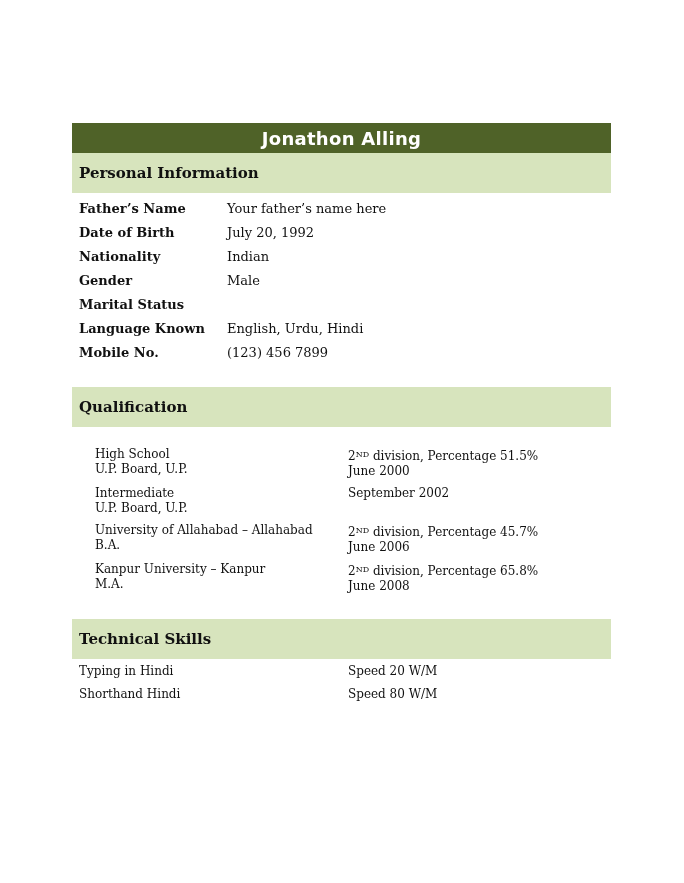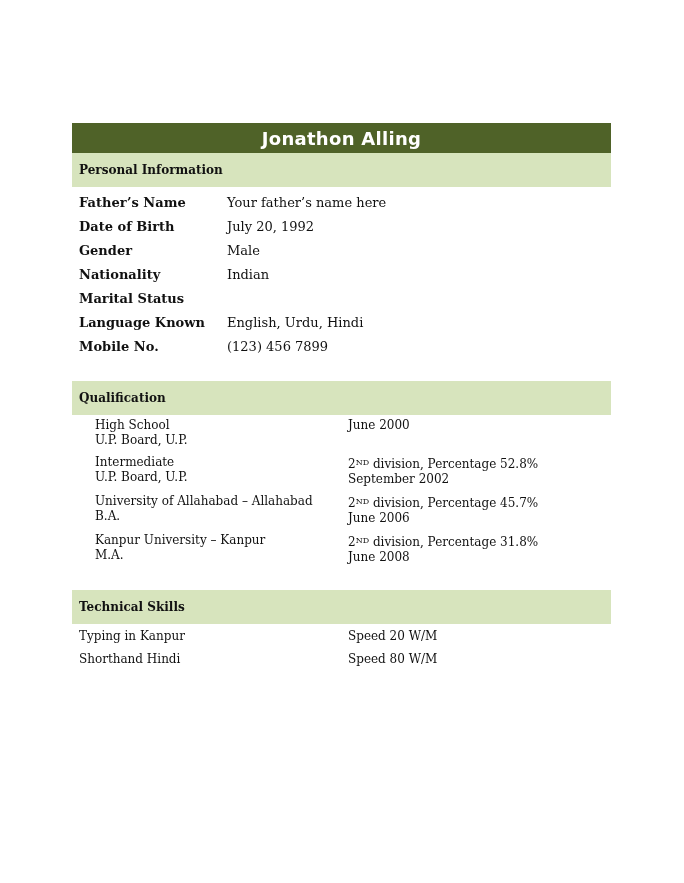--- a/index.html
+++ b/index.html
@@ -1,24 +1,24 @@
 <!DOCTYPE html>
 <html><head>
 <meta charset="utf-8">
 <style>
   html, body { margin: 0; padding: 0; background: #ffffff; }
   body { width: 684px; height: 883px; position: relative; font-family: "DejaVu Serif", "Liberation Serif", serif; color: #111; }
   .page { position: absolute; left: 72px; top: 78px; width: 539px; margin-top: 45px; }
   .name-bar { background: #4f6228; height: 30px; display: flex; align-items: center; justify-content: center; color: #fff; font-family: "DejaVu Sans", "Liberation Sans", sans-serif; font-weight: bold; font-size: 18px; letter-spacing: 0.3px; }
-  .sec-head { background: #d7e4bd; height: 34px; display: flex; align-items: center; padding-left: 7px; font-weight: bold; font-size: 12px; color: #111; }
+  .sec-head { background: #d7e4bd; height: 40px; display: flex; align-items: center; padding-left: 7px; font-weight: bold; font-size: 15px; color: #111; }
   .pi-rows { padding-top: 3px; }
   .pi-row { display: flex; height: 24px; align-items: center; font-size: 13px; }
   .pi-label { width: 148px; padding-left: 7px; font-weight: bold; }
   .pi-value { flex: 1; }
-  .qual-list { padding-top: 3px; }
+  .qual-list { padding-top: 20px; }
   .qual { display: flex; font-size: 12px; line-height: 15px; margin-bottom: 7px; }
   .qual-left { width: 253px; padding-left: 23px; }
   .qual-right { flex: 1; }
   sup.ord { font-size: 8px; vertical-align: 3px; }
   .skill-row { display: flex; font-size: 12px; height: 23px; align-items: center; }
   .skill-left { width: 269px; padding-left: 7px; }
   .skill-right { flex: 1; }
 </style>
 </head>
 <body>
@@ -34,26 +34,26 @@
   <div class="pi-rows">
     <div class="pi-row">
       <span class="pi-label">Father’s Name</span>
       <span class="pi-value">Your father’s name here</span>
     </div>
     <div class="pi-row">
       <span class="pi-label">Date of Birth</span>
       <span class="pi-value">July 20, 1992</span>
     </div>
     <div class="pi-row">
+      <span class="pi-label">Nationality</span>
+      <span class="pi-value">Indian</span>
+    </div>
+    <div class="pi-row">
       <span class="pi-label">Gender</span>
       <span class="pi-value">Male</span>
-    </div>
-    <div class="pi-row">
-      <span class="pi-label">Nationality</span>
-      <span class="pi-value">Indian</span>
     </div>
     <div class="pi-row">
       <span class="pi-label">Marital Status</span>
     </div>
     <div class="pi-row">
       <span class="pi-label">Language Known</span>
       <span class="pi-value">English, Urdu, Hindi</span>
     </div>
     <div class="pi-row">
       <span class="pi-label">Mobile No.</span>
@@ -66,63 +66,63 @@
   <div class="sec-head">
     <span>Qualification</span>
   </div>
   <div class="qual-list">
     <div class="qual">
       <div class="qual-left">
         <div>High School</div>
         <div>U.P. Board, U.P.</div>
       </div>
       <div class="qual-right">
+        <div><span>2</span><sup class="ord">ND</sup><span> division, Percentage 51.5%</span></div>
         <div>June 2000</div>
       </div>
     </div>
     <div class="qual">
       <div class="qual-left">
         <div>Intermediate</div>
         <div>U.P. Board, U.P.</div>
       </div>
       <div class="qual-right">
-        <div><span>2</span><sup class="ord">ND</sup><span> division, Percentage 52.8%</span></div>
         <div>September 2002</div>
       </div>
     </div>
     <div class="qual">
       <div class="qual-left">
         <div>University of Allahabad – Allahabad</div>
         <div>B.A.</div>
       </div>
       <div class="qual-right">
         <div><span>2</span><sup class="ord">ND</sup><span> division, Percentage 45.7%</span></div>
         <div>June 2006</div>
       </div>
     </div>
     <div class="qual">
       <div class="qual-left">
         <div>Kanpur University – Kanpur</div>
         <div>M.A.</div>
       </div>
       <div class="qual-right">
-        <div><span>2</span><sup class="ord">ND</sup><span> division, Percentage 31.8%</span></div>
+        <div><span>2</span><sup class="ord">ND</sup><span> division, Percentage 65.8%</span></div>
         <div>June 2008</div>
       </div>
     </div>
   </div>
 
   <div style="height:18px"></div>
 
   <div class="sec-head">
     <span>Technical Skills</span>
   </div>
   <div>
     <div class="skill-row">
-      <span class="skill-left">Typing in Kanpur</span>
+      <span class="skill-left">Typing in Hindi</span>
       <span class="skill-right">Speed 20 W/M</span>
     </div>
     <div class="skill-row">
       <span class="skill-left">Shorthand Hindi</span>
       <span class="skill-right">Speed 80 W/M</span>
     </div>
   </div>
 </div>
 
 </body></html>

